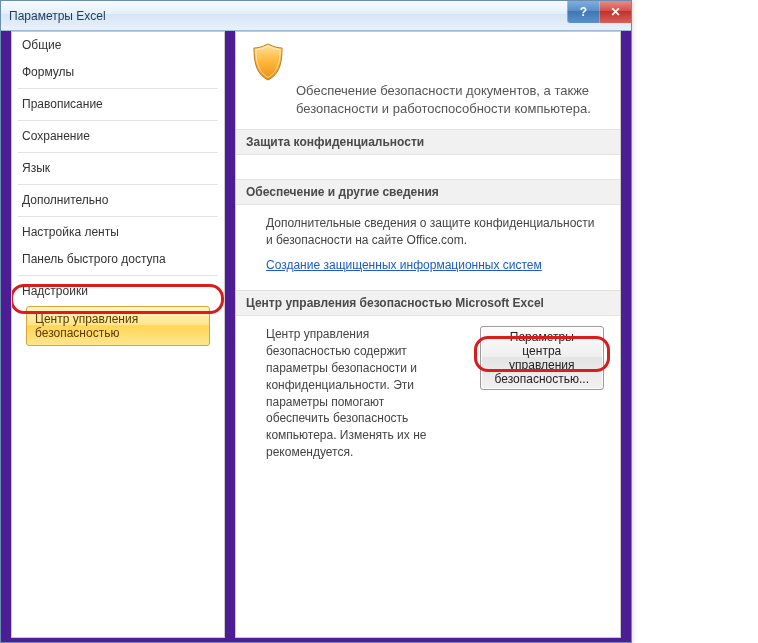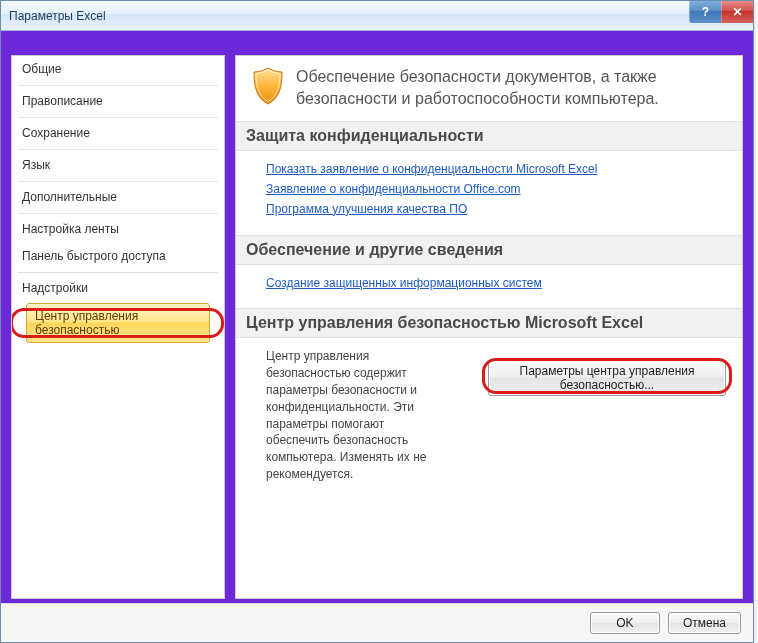--- a/index.html
+++ b/index.html
@@ -4,24 +4,24 @@
 <style>
   * { box-sizing: border-box; }
   body {
     margin: 0;
     font-family: "Segoe UI", Tahoma, sans-serif;
     font-size: 12px;
     background: #fff;
     color: #333;
   }
   .window {
-    width: 754px;
+    width: 632px;
     height: 643px;
     border: 1px solid #6a8db0;
-    background: #6d28d9;
+    background: #4c1d95;
     display: flex;
     flex-direction: column;
     box-shadow: 0 0 6px rgba(0,0,0,.2);
   }
   .titlebar {
     height: 30px;
     background: linear-gradient(#f7fbff, #e4eef9 45%, #d6e5f5 46%, #e8f1fb);
     border-bottom: 1px solid #9fb9d6;
     display: flex;
     align-items: center;
@@ -53,21 +53,21 @@
     background: linear-gradient(#7faee0, #5a8ec7 45%, #3f76b5 46%, #5b90c9);
     border-bottom-left-radius: 3px;
   }
   .title-btn.close {
     background: linear-gradient(#e78b87, #d3514a 45%, #c1302a 46%, #d7615b);
     border-bottom-right-radius: 0;
   }
   .body-area {
     flex: 1;
     display: flex;
-    padding: 24px 10px 4px 10px;
+    padding: 0 10px 4px 10px;
     gap: 10px;
     overflow: hidden;
   }
   .sidebar {
     width: 214px;
     border: 1px solid #c9c9c9;
     background: #fff;
     overflow: hidden;
   }
   .sidebar-item {
@@ -113,31 +113,32 @@
     align-items: flex-start;
     margin-bottom: 12px;
   }
   .shield-icon {
     width: 36px;
     height: 40px;
     flex-shrink: 0;
   }
   .intro-text {
     color: #555;
-    font-size: 16px;
+    font-size: 13px;
     line-height: 1.35;
+    margin-top: 40px;
   }
   .section-header {
     background: #f1f1f1;
     border-top: 1px solid #e2e2e2;
     border-bottom: 1px solid #e2e2e2;
     padding: 5px 10px;
     margin: 0 -14px 10px -14px;
     font-weight: bold;
-    font-size: 16px;
+    font-size: 12px;
     color: #4a4a4a;
   }
   .section-body {
     padding: 0 2px 14px 16px;
     color: #444;
     line-height: 1.4;
   }
   .link-list {
     margin-top: 8px;
   }
@@ -203,28 +204,29 @@
       <div class="title-btn close">
         <span style="font-weight:bold;">✕</span>
       </div>
     </div>
   </div>
 
   <div class="body-area">
 
     <div class="sidebar" style="position:relative;">
       <div class="sidebar-item">Общие</div>
+      <div class="sidebar-item">Формулы</div>
       <div class="sidebar-sep"></div>
       <div class="sidebar-item">Правописание</div>
       <div class="sidebar-sep"></div>
       <div class="sidebar-item">Сохранение</div>
       <div class="sidebar-sep"></div>
       <div class="sidebar-item">Язык</div>
       <div class="sidebar-sep"></div>
-      <div class="sidebar-item">Дополнительные</div>
+      <div class="sidebar-item">Дополнительно</div>
       <div class="sidebar-sep"></div>
       <div class="sidebar-item">Настройка ленты</div>
       <div class="sidebar-item">Панель быстрого доступа</div>
       <div class="sidebar-sep"></div>
       <div class="sidebar-item">Надстройки</div>
       <div class="sidebar-item selected">Центр управления безопасностью</div>
       <div class="highlight-ring" style="left:-2px; top:252px; width:214px; height:30px;"></div>
     </div>
 
     <div class="main">
@@ -240,29 +242,25 @@
               </linearGradient>
             </defs>
             <path d="M18 2 C12 5 8 6 4 6 C4 20 6 32 18 38 C30 32 32 20 32 6 C28 6 24 5 18 2 Z" fill="url(#g1)" stroke="#c47812" stroke-width="1"></path>
             <path d="M18 4 C13 6.5 9.5 7.5 6 7.5 C6 19 8 30 18 35.5 C28 30 30 19 30 7.5 C26.5 7.5 23 6.5 18 4 Z" fill="none" stroke="#fff" stroke-width="0.8" opacity="0.7"></path>
           </svg>
           <div class="intro-text">Обеспечение безопасности документов, а также безопасности и работоспособности компьютера.</div>
         </div>
 
         <div class="section-header">Защита конфиденциальности</div>
         <div class="section-body">
-          <div class="link-list">
-            <a class="link">Показать заявление о конфиденциальности Microsoft Excel</a>
-            <a class="link">Заявление о конфиденциальности Office.com</a>
-            <a class="link">Программа улучшения качества ПО</a>
-          </div>
         </div>
 
         <div class="section-header">Обеспечение и другие сведения</div>
         <div class="section-body">
+          <div>Дополнительные сведения о защите конфиденциальности и безопасности на сайте Office.com.</div>
           <div class="link-list">
             <a class="link">Создание защищенных информационных систем</a>
           </div>
         </div>
 
         <div class="section-header">Центр управления безопасностью Microsoft Excel</div>
         <div class="section-body">
           <div class="trust-row">
             <div class="trust-text">Центр управления безопасностью содержит параметры безопасности и конфиденциальности. Эти параметры помогают обеспечить безопасность компьютера. Изменять их не рекомендуется.</div>
             <div class="trust-btn-wrap">
@@ -270,18 +268,14 @@
               <div class="highlight-ring" style="left:-6px; right:-6px; top:10px; height:36px;"></div>
             </div>
           </div>
         </div>
 
       </div>
     </div>
 
   </div>
 
-  <div class="footer">
-    <button class="win-button">OK</button>
-    <button class="win-button">Отмена</button>
-  </div>
 
 </div>
 
 </body></html>

